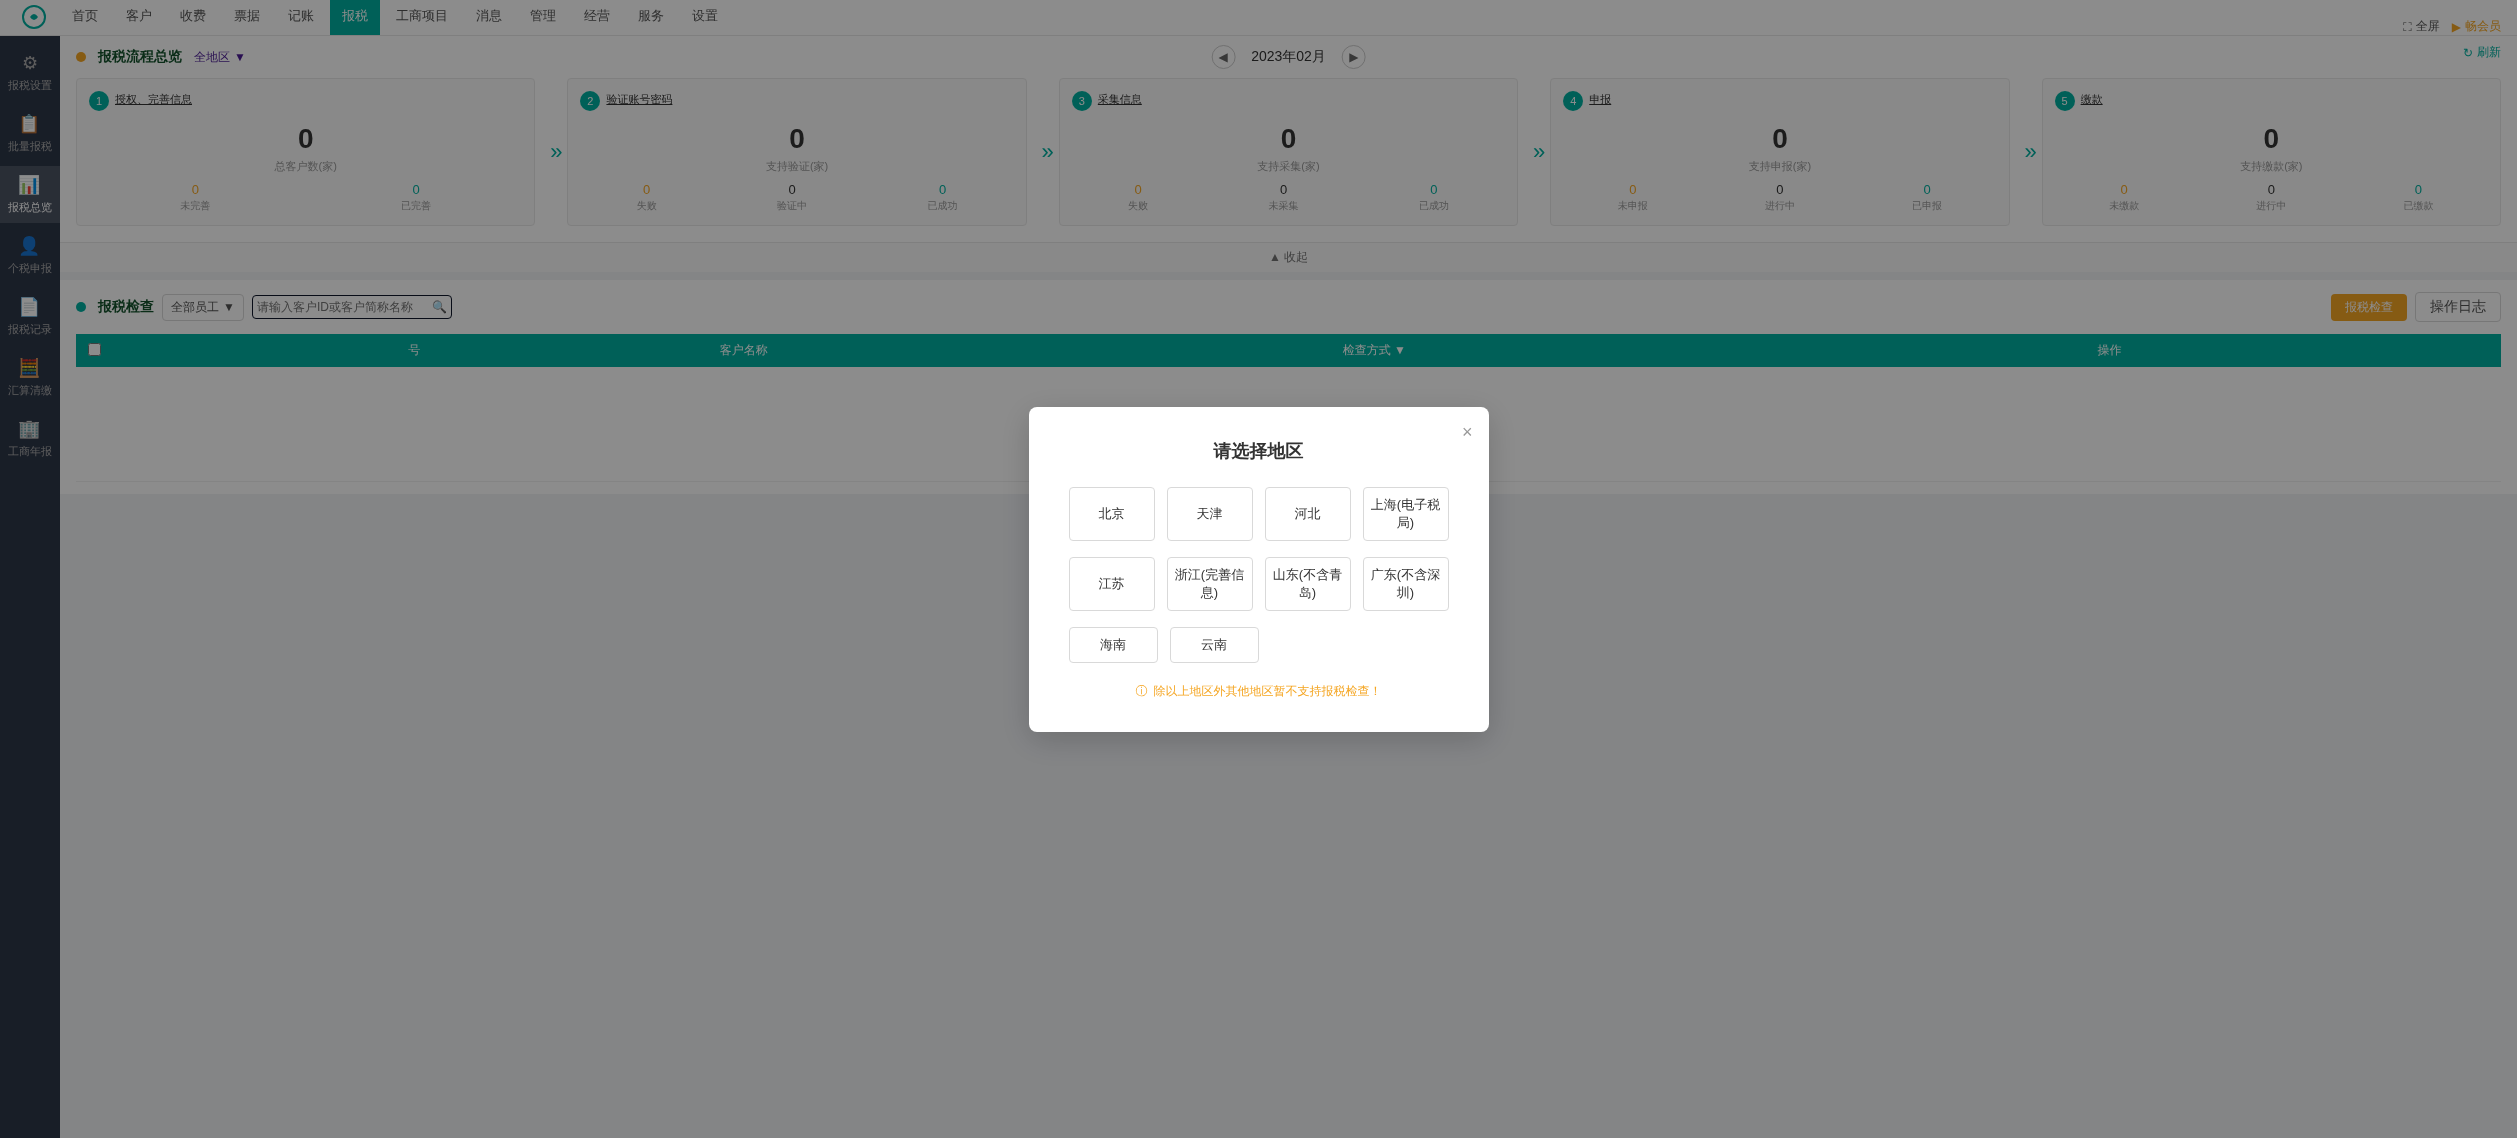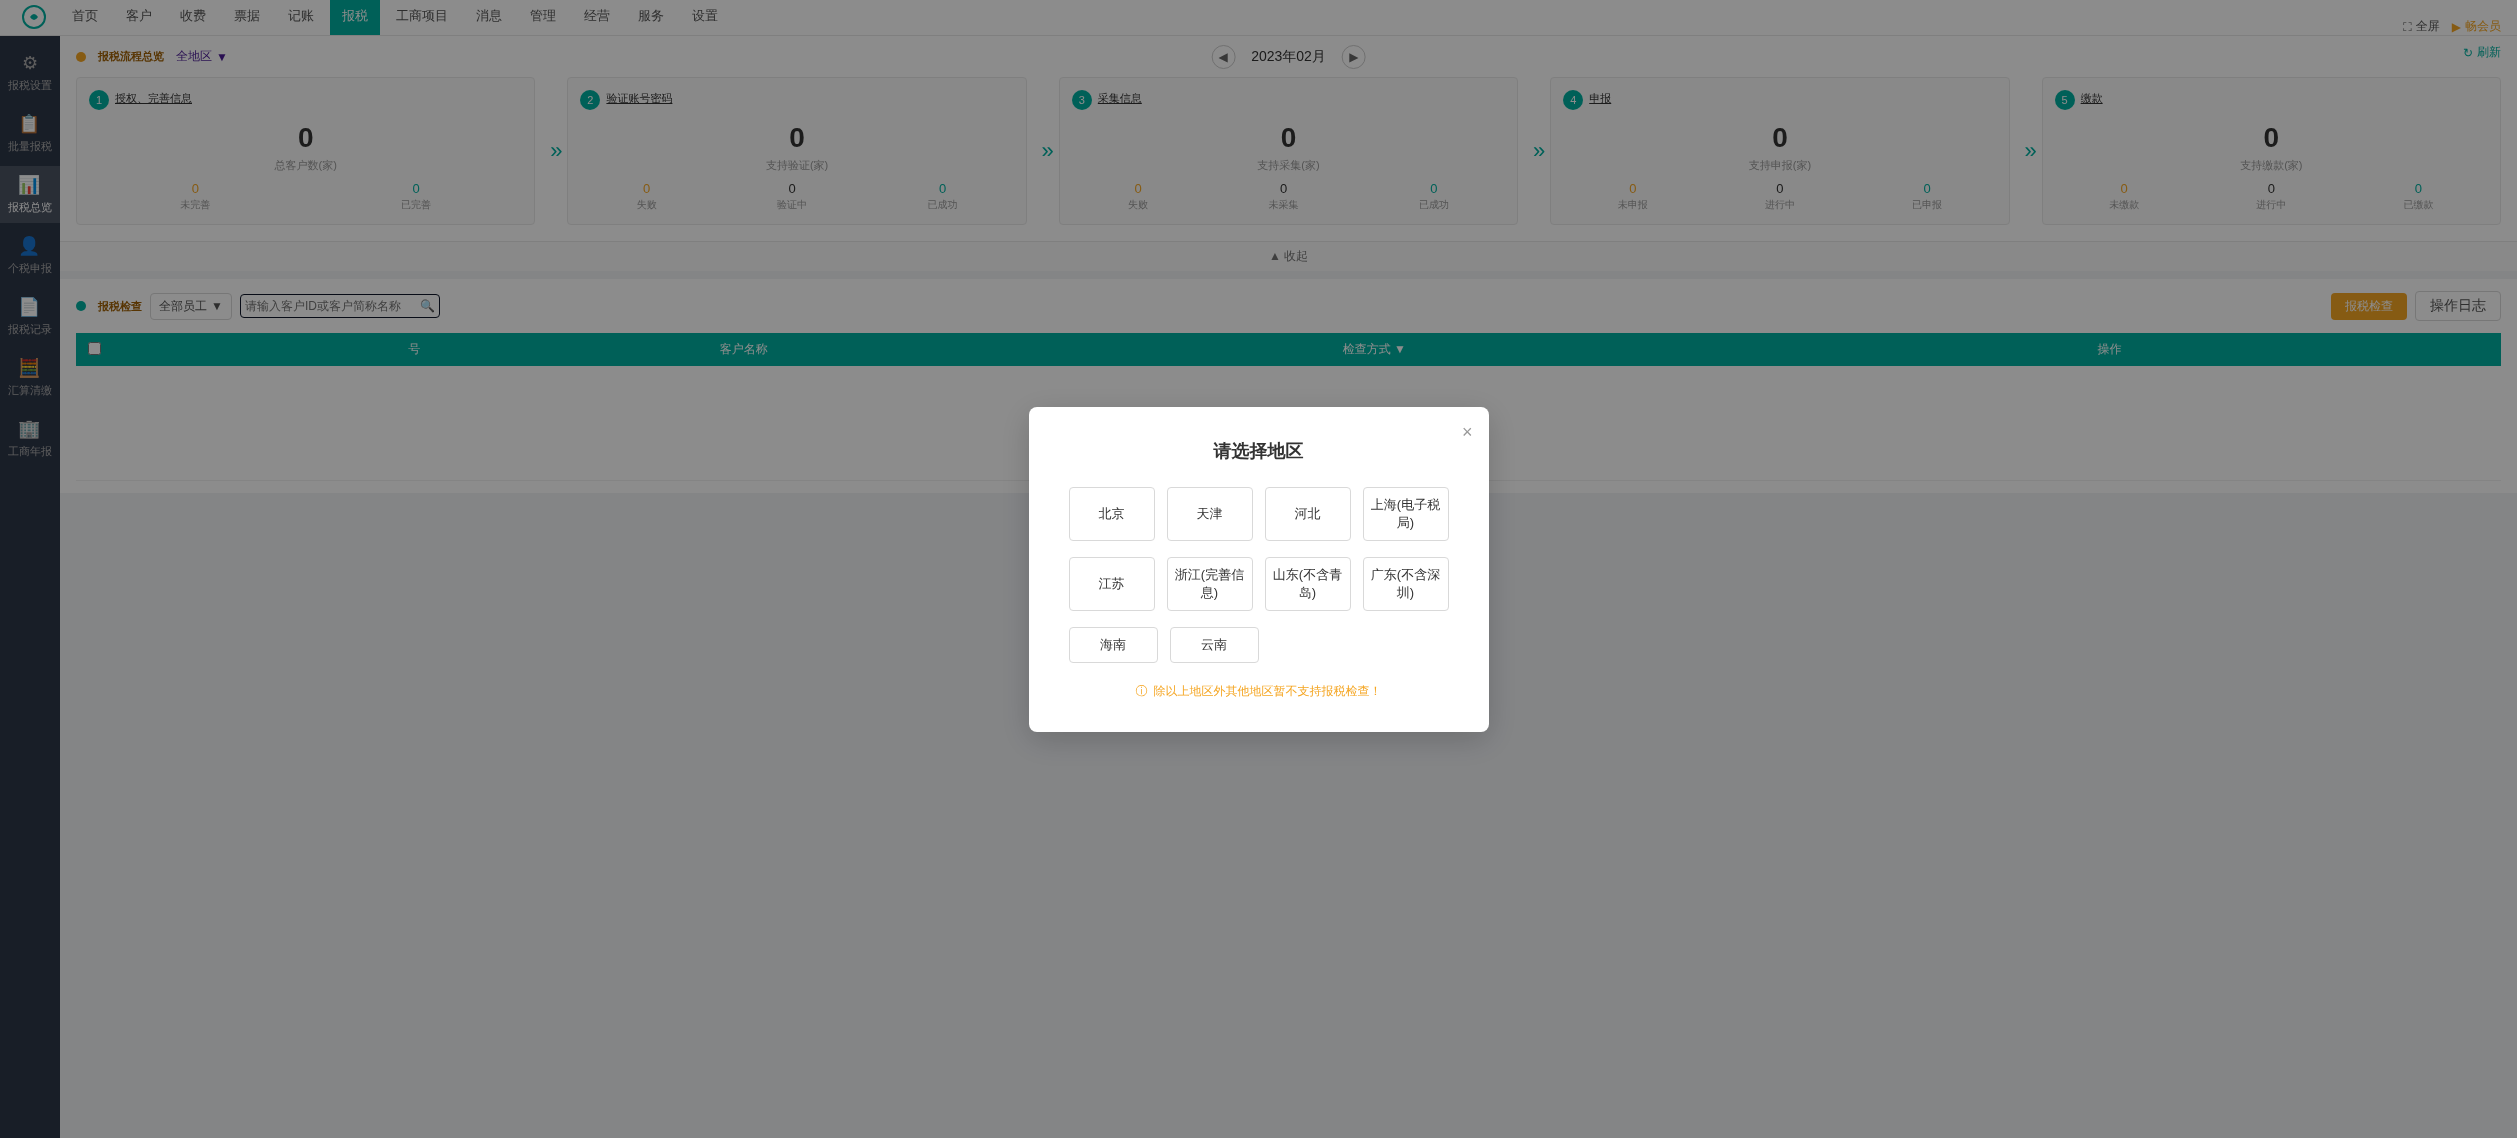--- a/index.html
+++ b/index.html
@@ -91,23 +91,23 @@
 
     
     .main {
       flex: 1;
       overflow-y: auto;
       padding: 0;
       background: #f0f2f5;
       position: relative;
     }
     .section-title {
-      font-size: 11px;
+      font-size: 14px;
       font-weight: bold;
-      color: #a16207;
+      color: #14532d;
     }
     .region-selector {
       display: flex;
       align-items: center;
       gap: 4px;
       cursor: pointer;
       color: #4c1d95;
       font-size: 12px;
       margin-left: 4px;
     }

